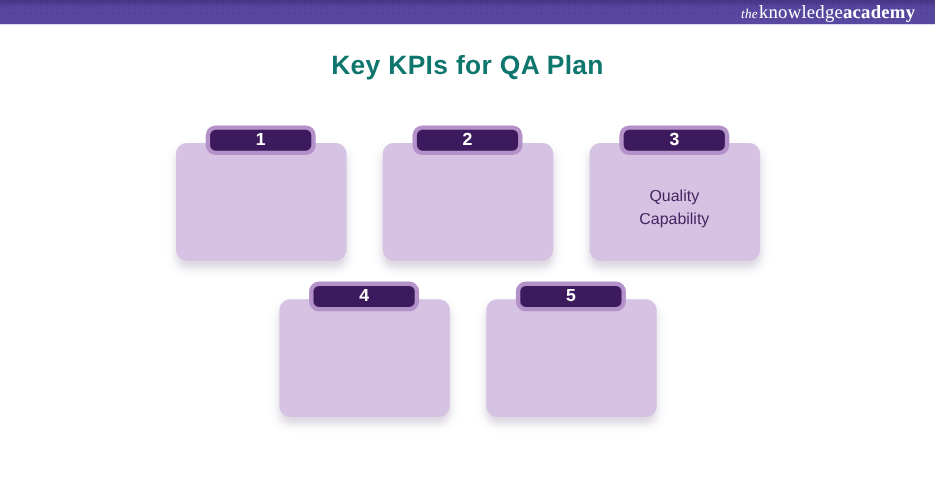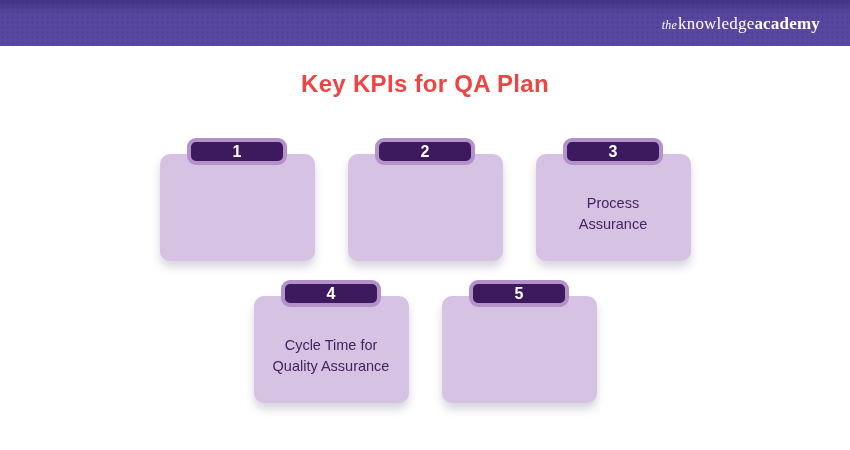--- a/index.html
+++ b/index.html
@@ -6,29 +6,29 @@
   html, body {
     width: 850px; height: 450px;
     background: #ffffff;
     overflow: hidden;
     font-family: "Liberation Sans", "DejaVu Sans", sans-serif;
   }
 
   
   .topbar {
     position: relative;
-    width: 850px; height: 46px;
+    width: 850px; height: 22px;
     background:
       radial-gradient(rgba(30,20,70,0.10) 1px, transparent 1.2px),
       linear-gradient(to bottom, #453585 0%, #57469d 30%, #5a49a1 100%);
     background-size: 5px 5px, 100% 100%;
     display: flex;
     align-items: center;
     justify-content: flex-end;
-    padding-right: 30px;
+    padding-right: 18px;
   }
   .logo {
     color: #ffffff;
     font-family: "Liberation Serif", "DejaVu Serif", serif;
     white-space: nowrap;
     line-height: 1;
     letter-spacing: 0.2px;
   }
   .logo .the {
     font-style: italic;
@@ -43,21 +43,21 @@
     font-size: 17px;
     font-weight: 700;
   }
 
   
   .page-title {
     margin-top: 24px;
     text-align: center;
     font-size: 24px;
     font-weight: 700;
-    color: #ef4444;
+    color: #0f766e;
     letter-spacing: 0.3px;
   }
 
   
   .rows {
     margin-top: 56px;
     display: flex;
     flex-direction: column;
     align-items: center;
     row-gap: 35px;
@@ -119,25 +119,24 @@
 <div class="rows">
   <div class="row">
     <div class="card">
       <div class="badge">1</div>
     </div>
     <div class="card">
       <div class="badge">2</div>
     </div>
     <div class="card">
       <div class="badge">3</div>
-      <div class="card-label w-narrow">Process Assurance</div>
+      <div class="card-label w-narrow">Quality Capability</div>
     </div>
   </div>
   <div class="row">
     <div class="card">
       <div class="badge">4</div>
-      <div class="card-label w-mid">Cycle Time for Quality Assurance</div>
     </div>
     <div class="card">
       <div class="badge">5</div>
     </div>
   </div>
 </div>
 
 </body></html>

